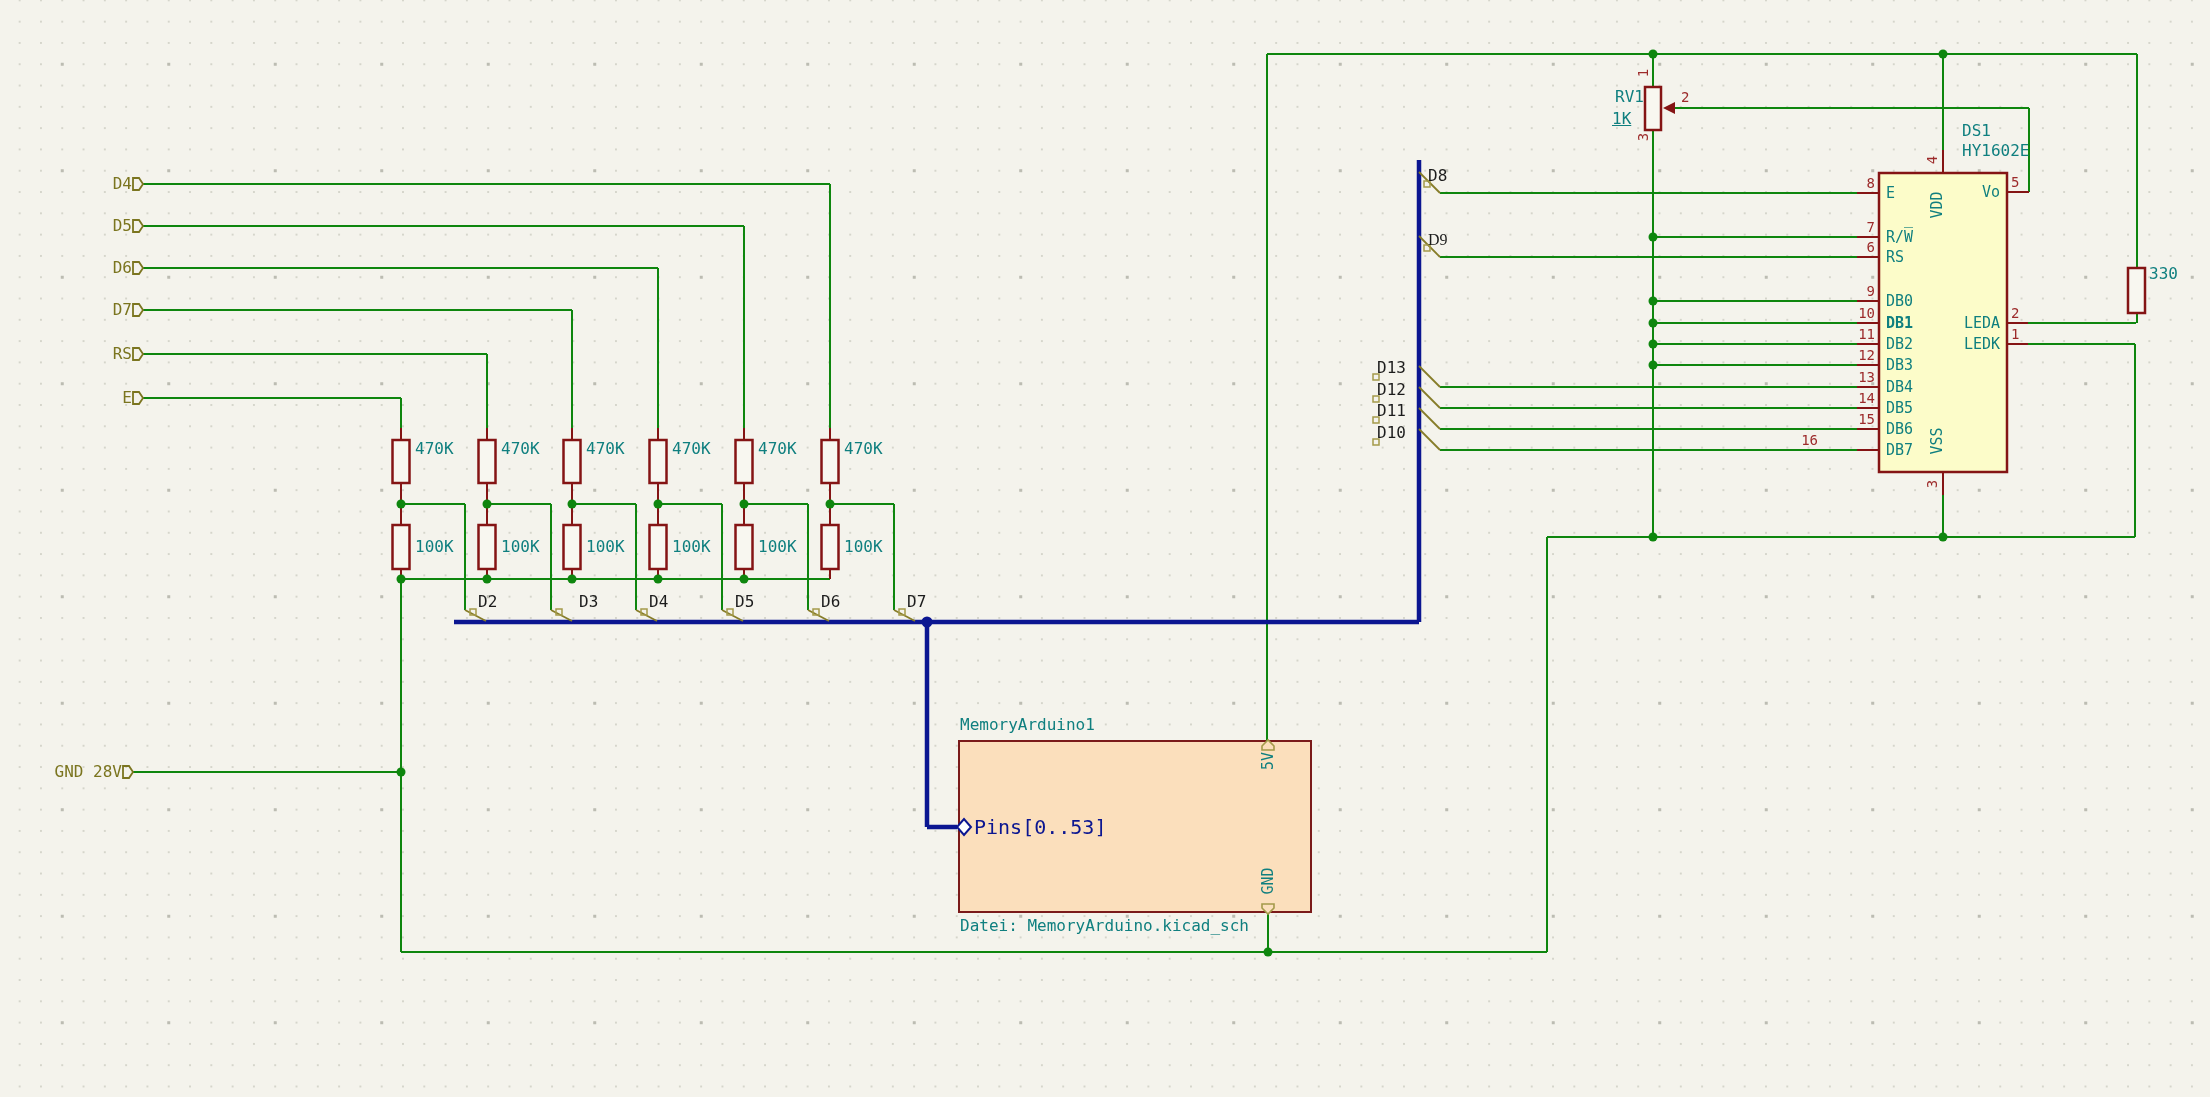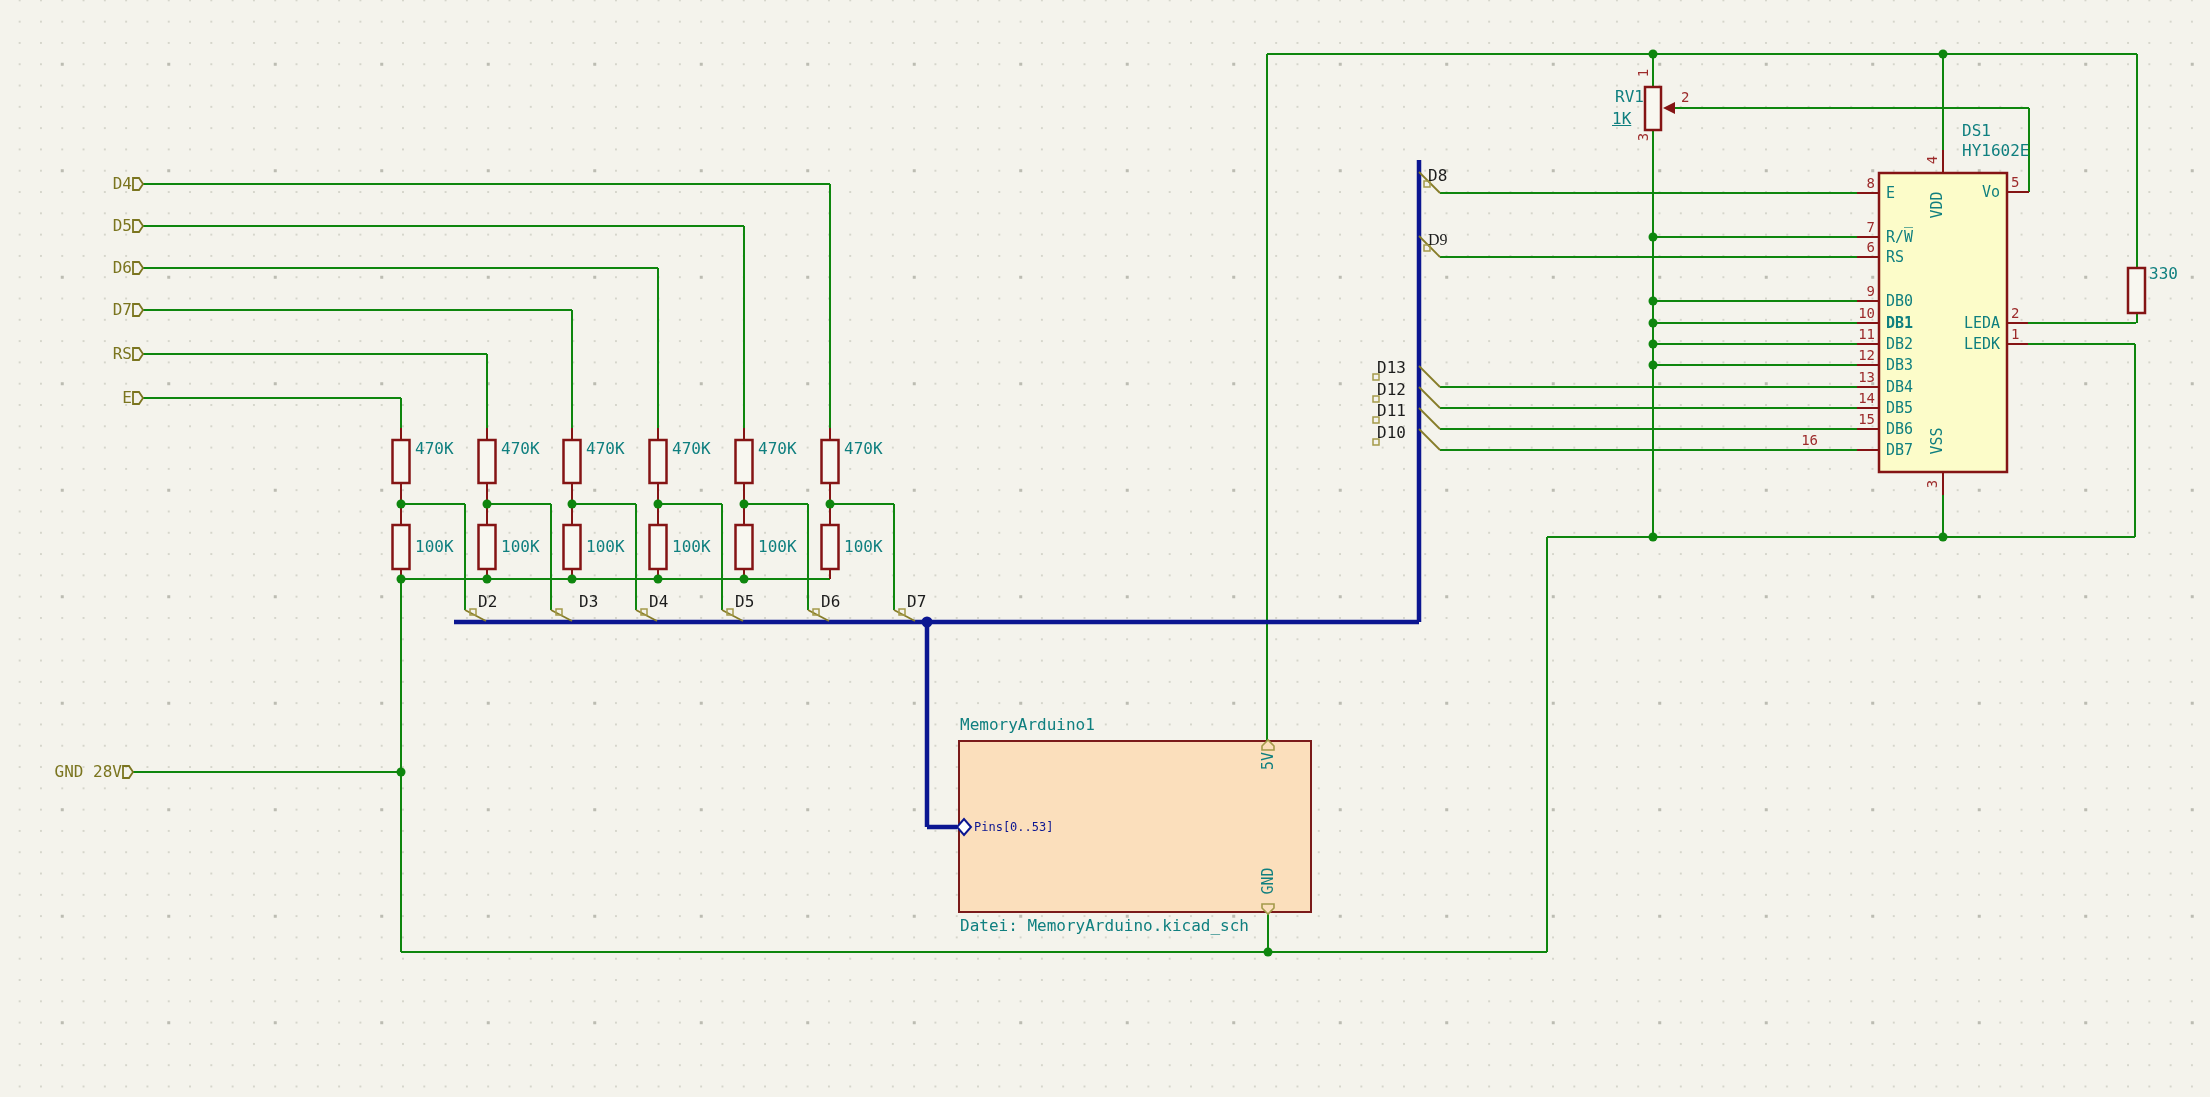--- a/index.html
+++ b/index.html
@@ -19,21 +19,21 @@
   }
   svg{position:absolute;left:0;top:0;}
   .t{position:absolute; font-family:"DejaVu Sans Mono","Liberation Mono",monospace;
      white-space:pre; transform:translateY(-50%); line-height:1; letter-spacing:0px;}
   .hl{color:var(--olive); font-size:16px; text-align:right;}
   .nl{color:var(--black); font-size:16px;}
   .val{color:var(--teal); font-size:16px;}
   .pn{color:var(--teal); font-size:15px;}
   .pnum{color:var(--pinnum); font-size:14px;}
   .ra{text-align:right;}
-  .navy{color:var(--navy); font-size:12px;}
+  .navy{color:var(--navy); font-size:20px;}
   .vert{transform:translate(-50%,-50%) rotate(-90deg); transform-origin:center;}
 </style>
 </head>
 <body>
 
 <div id="canvas">
 
 <svg width="2210" height="1097">
 
   <g>

